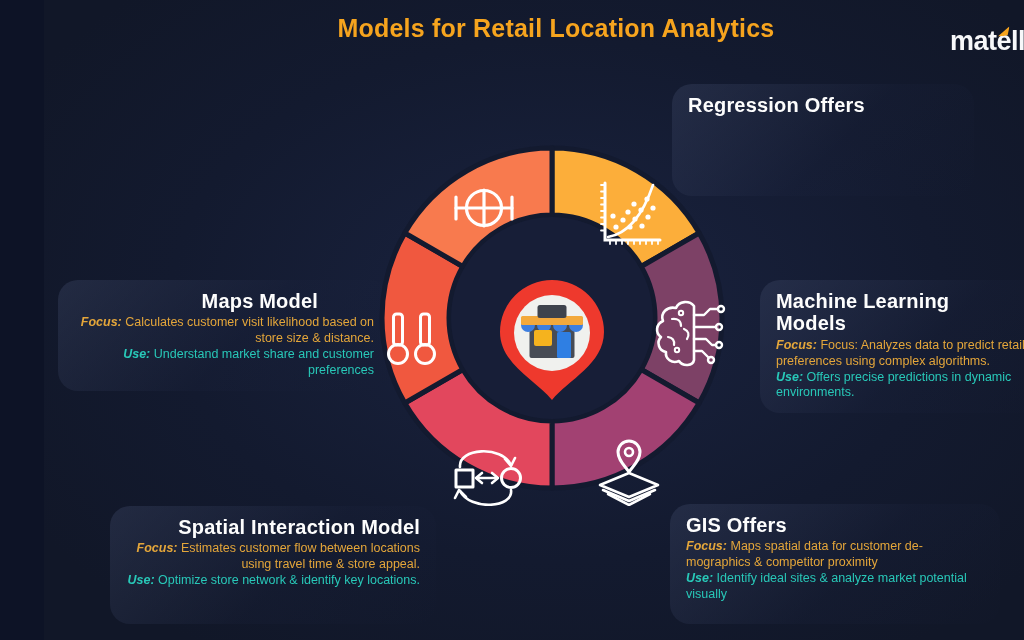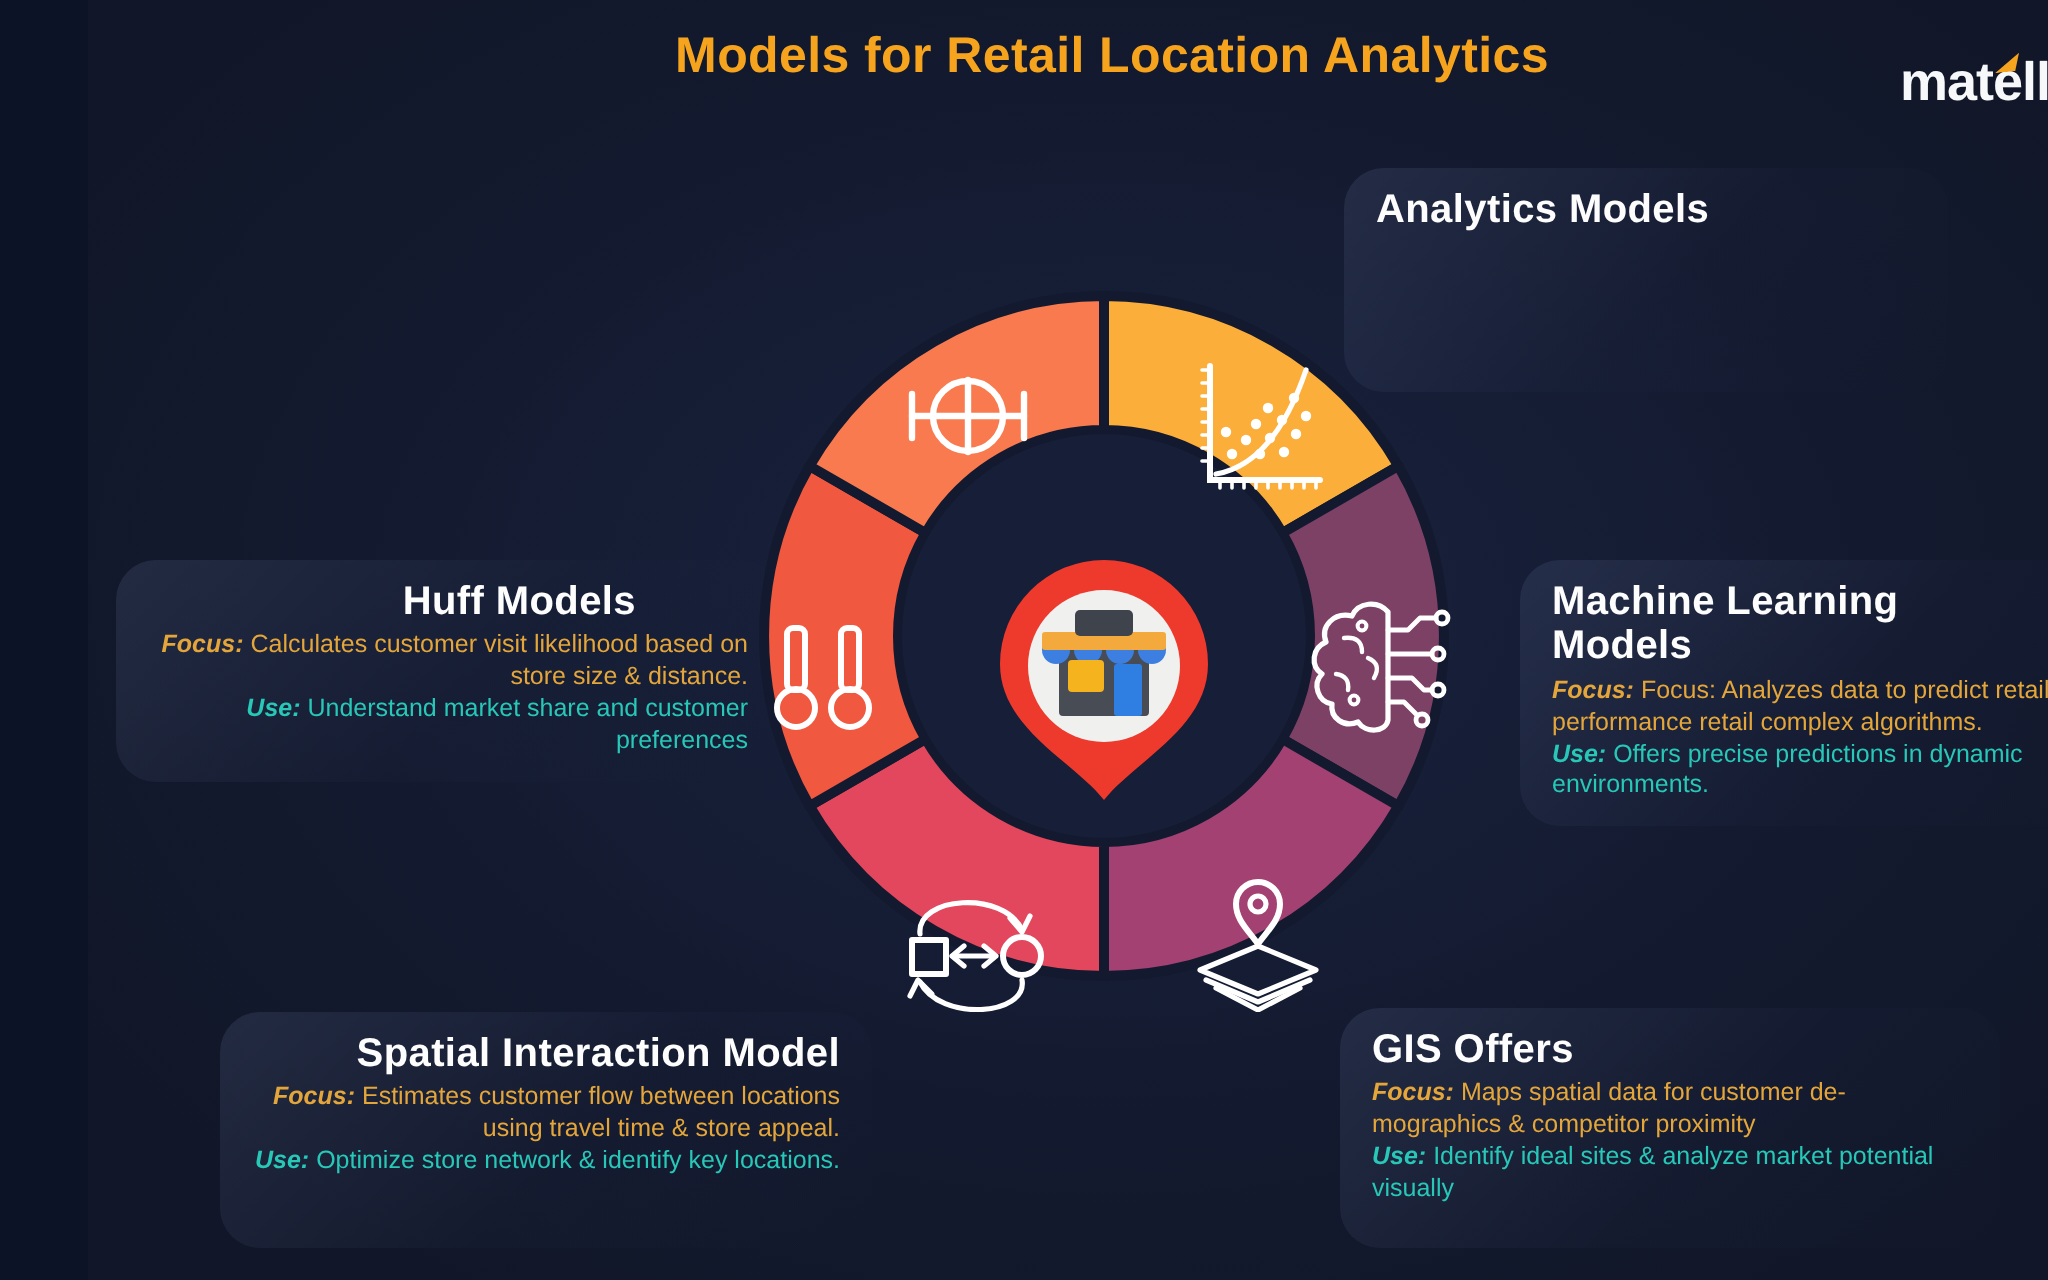--- a/index.html
+++ b/index.html
@@ -51,38 +51,38 @@
 
   <h1 class="main-title">Models for Retail Location Analytics</h1>
 
   <div class="logo">
     <span>matellio</span>
     <span class="logo-accent"></span>
   </div>
 
 
   <section class="card card-regression align-left">
-    <h2 class="card-title">Analytics Models</h2>
+    <h2 class="card-title">Regression Offers</h2>
   </section>
 
   <section class="card card-huff align-right">
-    <h2 class="card-title">Huff Models</h2>
+    <h2 class="card-title">Maps Model</h2>
     <p class="card-body">
       <span class="lbl focus">Focus:</span>
       <span class="focus">Calculates customer visit likelihood based on store size &amp; distance.</span><br>
       <span class="lbl use">Use:</span>
       <span class="use">Understand market share and customer preferences</span>
     </p>
   </section>
 
   <section class="card card-ml align-left">
     <h2 class="card-title">Machine Learning Models</h2>
     <p class="card-body">
       <span class="lbl focus">Focus:</span>
-      <span class="focus">Focus: Analyzes data to predict retail performance retail complex algorithms.</span><br>
+      <span class="focus">Focus: Analyzes data to predict retail preferences using complex algorithms.</span><br>
       <span class="lbl use">Use:</span>
       <span class="use">Offers precise predictions in dynamic environments.</span>
     </p>
   </section>
 
   <section class="card card-spatial align-right">
     <h2 class="card-title">Spatial Interaction Model</h2>
     <p class="card-body">
       <span class="lbl focus">Focus:</span>
       <span class="focus">Estimates customer flow between locations using travel time &amp; store appeal.</span><br>

